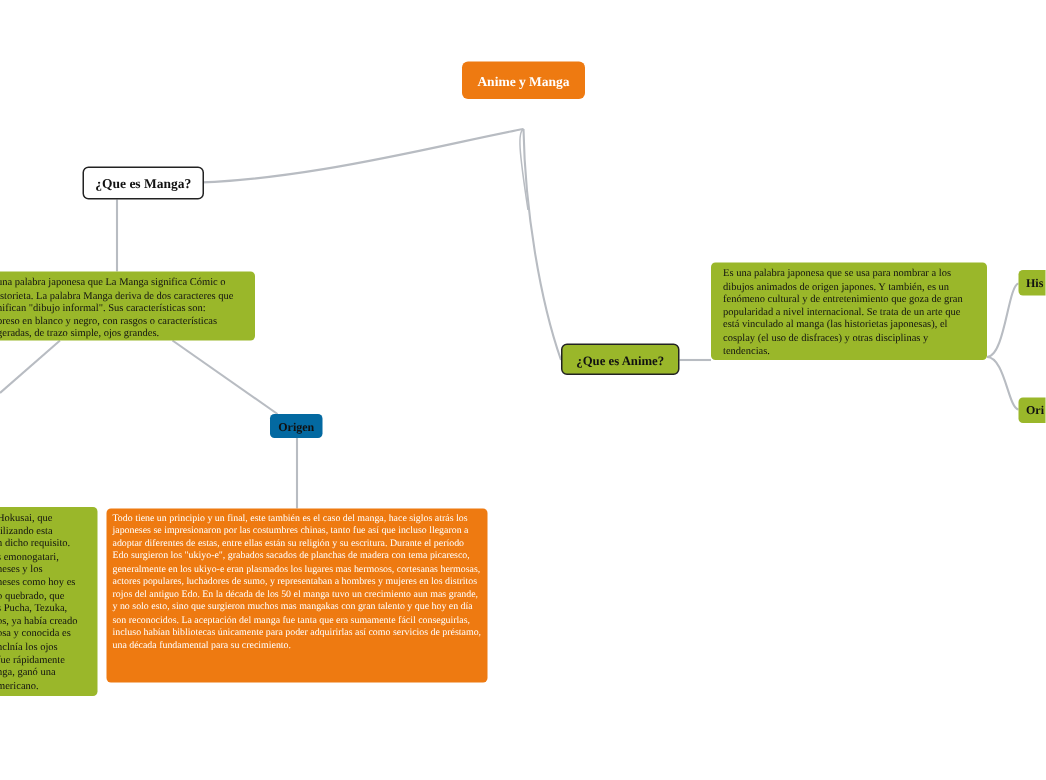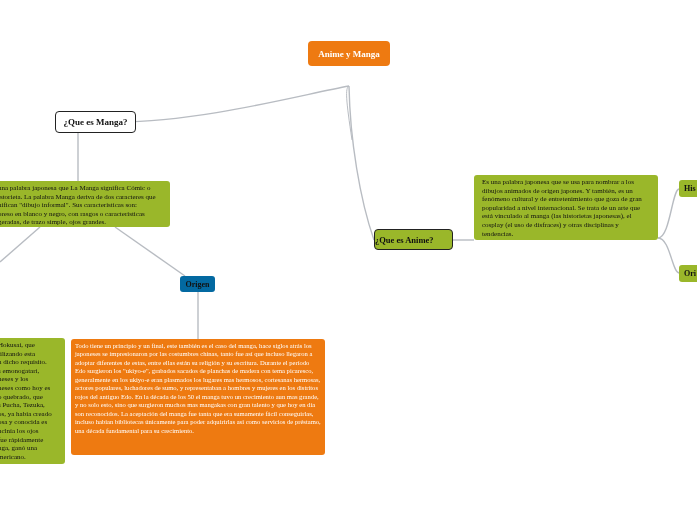--- a/index.html
+++ b/index.html
@@ -19,21 +19,21 @@
     .topic-white {
       left: 37px; top: 111px; width: 81px; height: 22px;
       background: #fff; border: 1px solid #222; border-radius: 4px;
       font-size: 9px; font-weight: bold; color: #111;
       display: flex; align-items: center; justify-content: center; margin-left: 18px;
     }
     .topic-green {
       left: 374px; top: 229px; width: 79px; height: 21px;
       background: #9ab72a; border: 1px solid #222; border-radius: 4px;
       font-size: 8.5px; font-weight: bold; color: #111;
-      display: flex; align-items: center; 
+      display: flex; align-items: center; justify-content: center;
     }
     .origen {
       left: 180px; top: 276px; width: 35px; height: 16px;
       background: #0369a1; border-radius: 3px;
       font-size: 8px; font-weight: bold; color: #111;
       display: flex; align-items: center; justify-content: center;
     }
     .note-green {
       background: #9ab72a; border-radius: 3px; color: #111;
       font-size: 7px; line-height: 8.6px; padding: 3px 4px;

